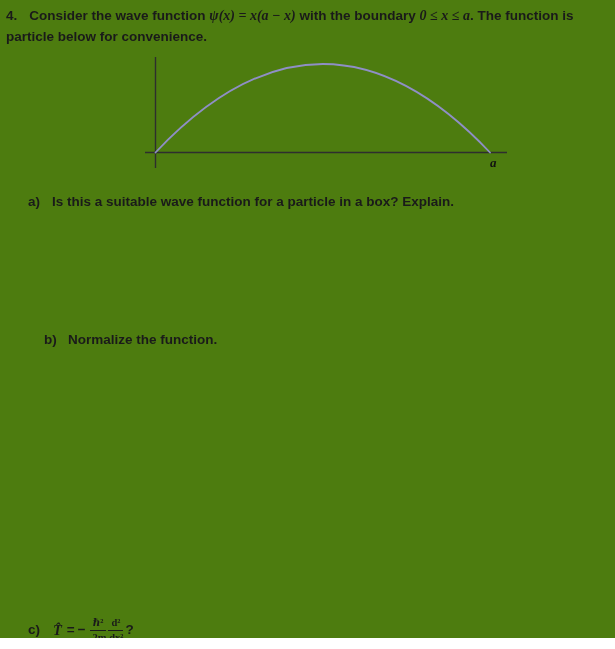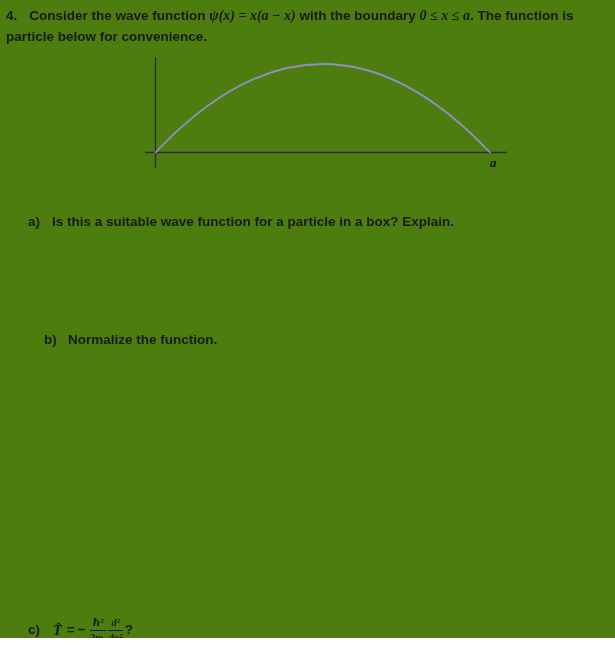--- a/index.html
+++ b/index.html
@@ -45,21 +45,21 @@
   }
   .q-row {
     position: absolute;
     left: 28px;
     width: 585px;
     font-size: 13.5px;
     font-weight: 600;
     line-height: 20px;
   }
   .q-label { display: inline-block; width: 24px; }
-  .q-row-a { top: 192px; margin-top: 20px; }
+  .q-row-a { top: 192px; }
   .q-row-b { top: 330px; padding-left: 16px; }
   .q-row-c {
     top: 610px;
     height: 40px;
     display: flex;
     align-items: center;
     white-space: nowrap;
   }
   .q-row-c .q-label { flex: 0 0 24px; }
   .op-symbol {
@@ -67,23 +67,22 @@
     font-style: italic;
     font-weight: 600;
     font-size: 14.5px;
     margin: 0 2px 0 1px;
   }
   .op-eq { margin: 0 3px; font-weight: 600; }
   .op-minus { margin-right: 3px; font-weight: 600; }
   .frac {
     display: inline-block;
     vertical-align: middle;
-    text-align: left;
+    text-align: right;
     font-family: "Liberation Serif", "DejaVu Serif", serif;
-    font-style: italic;
     font-weight: 600;
     font-size: 10.5px;
     line-height: 1.25;
     margin: 0 1px;
   }
   .frac .num {
     display: block;
     border-bottom: 1px solid #1a1a1a;
     padding: 0 3px 1px 3px;
   }

